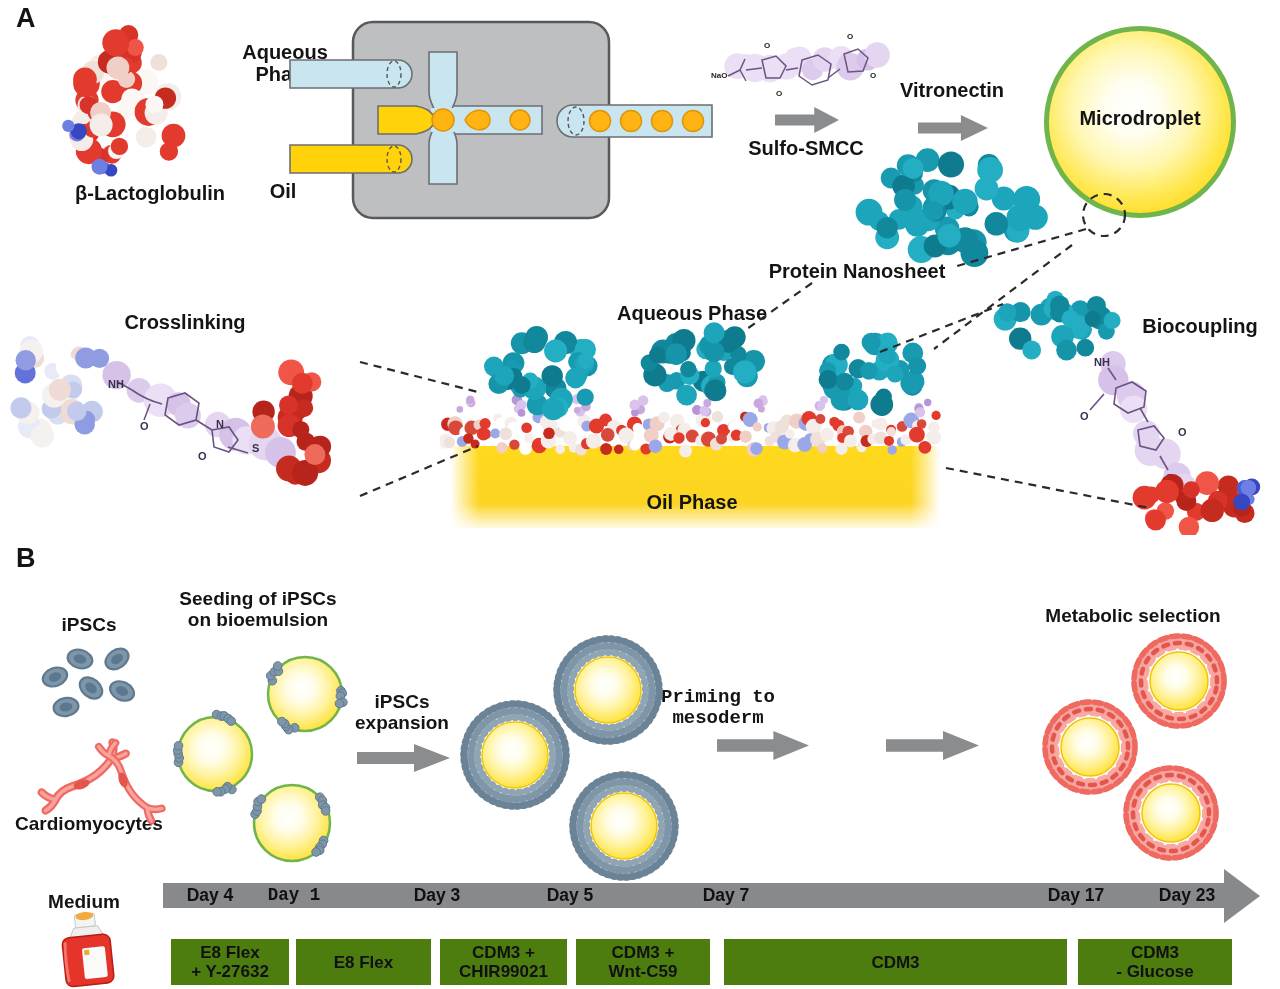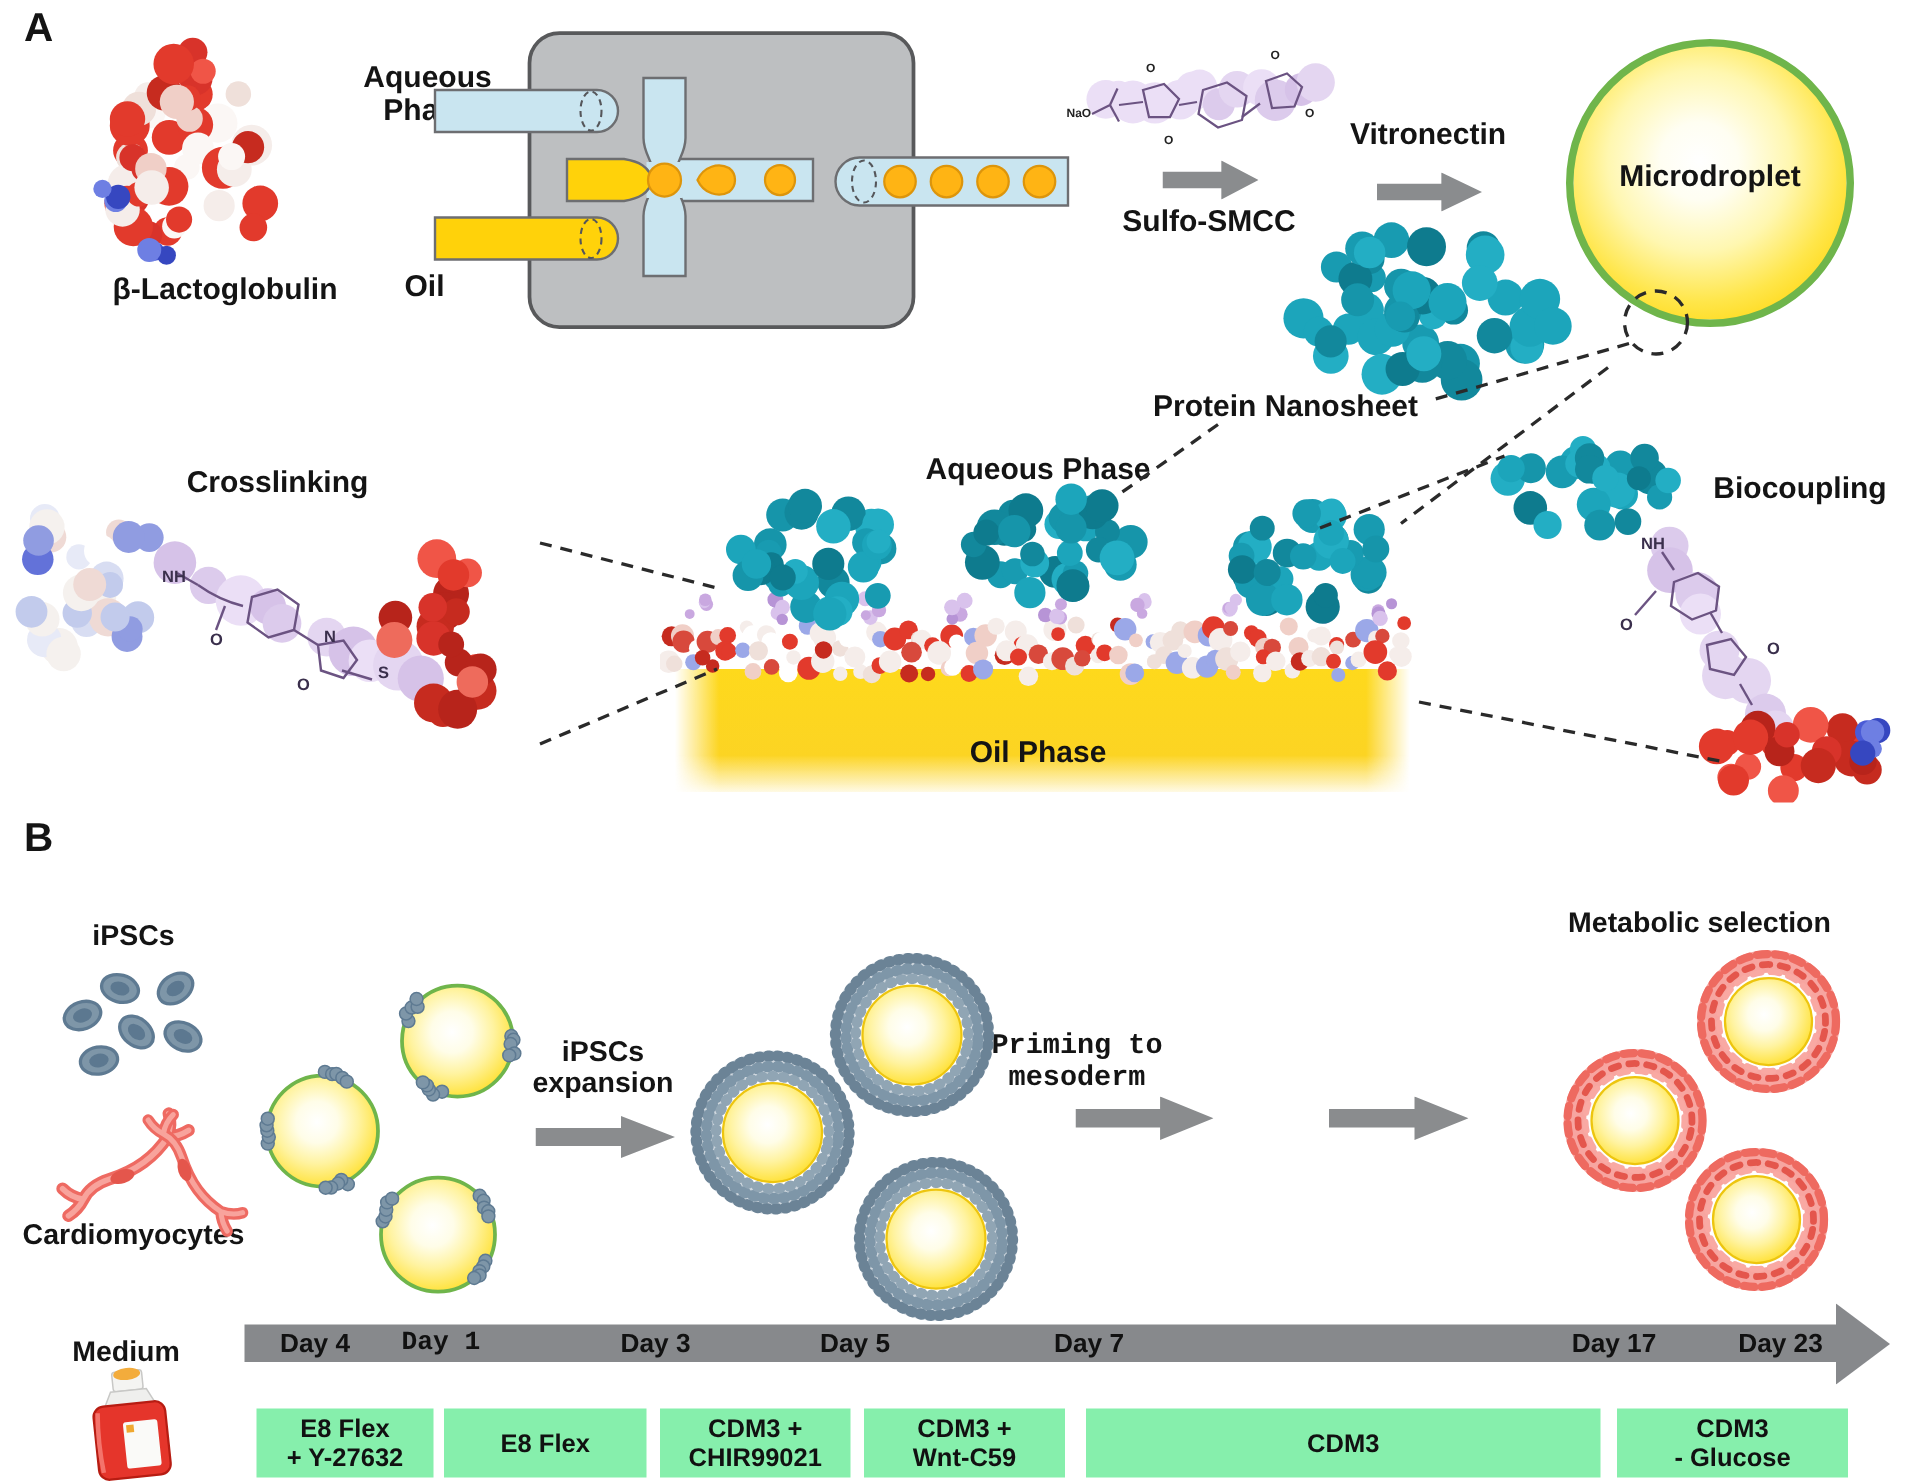--- a/index.html
+++ b/index.html
@@ -17,21 +17,21 @@
   .microdroplet{position:absolute;left:1044px;top:26px;width:192px;height:192px;border-radius:50%;
     border:5px solid #6FB54B;box-sizing:border-box;
     background:radial-gradient(circle at 46% 42%, #FFFFFF 0%, #FFFEF2 18%, #FFF7B0 42%, #FFE64A 65%, #FFD60E 84%, #F4C300 100%);}
   .oilrect{position:absolute;left:450px;top:446px;width:490px;height:82px;
     background:linear-gradient(to bottom,#FED91C 0%,#FCD423 70%,rgba(252,212,35,0.12) 100%);
     -webkit-mask-image:linear-gradient(to right,transparent,#000 6%,#000 94%,transparent);
     mask-image:linear-gradient(to right,transparent,#000 6%,#000 94%,transparent);}
   .tl-bar{position:absolute;left:163px;top:883px;width:1063px;height:25px;background:#87898C;}
   .day{position:absolute;top:883px;height:25px;line-height:25px;font-weight:bold;font-size:17.5px;
        transform:translateX(-50%);color:#111;}
-  .mbar{position:absolute;top:939px;height:46px;background:#86efac;display:flex;flex-direction:column;
+  .mbar{position:absolute;top:939px;height:46px;background:#4d7c0f;display:flex;flex-direction:column;
         justify-content:center;align-items:center;font-weight:bold;font-size:17px;line-height:19px;
         color:#111;text-align:center;}
   svg text{font-family:"Liberation Sans",sans-serif;}
   .atom{font-size:11px;font-weight:bold;fill:#3A2F4C;}
   .chem{font-size:8px;font-weight:bold;fill:#222;}
 </style>
 </head>
 <body>
 
 <div id="canvas">
@@ -705,20 +705,24 @@
       <line x1="360" y1="362" x2="478" y2="392"></line>
       <line x1="360" y1="496" x2="478" y2="446"></line>
     </g>
   </svg>
 
   <div class="lbl f27 abs" style="left:16px;top:544px;">B</div>
 
   <div class="lbl f19" style="left:89px;top:615px;">iPSCs</div>
   <div class="lbl f19" style="left:89px;top:814px;">Cardiomyocytes</div>
 
+  <div class="lbl f19 lbl2" style="left:258px;top:589px;">
+    <div>Seeding of iPSCs</div>
+    <div>on bioemulsion</div>
+  </div>
   <div class="lbl f19 lbl2" style="left:402px;top:692px;">
     <div>iPSCs</div>
     <div>expansion</div>
   </div>
   <div class="lbl f19 lbl2" style="left:718px;top:687px;font-family:Liberation Mono, monospace;">
     <div>Priming to</div>
     <div>mesoderm</div>
   </div>
   <div class="lbl f19" style="left:1133px;top:606px;">Metabolic selection</div>
 

